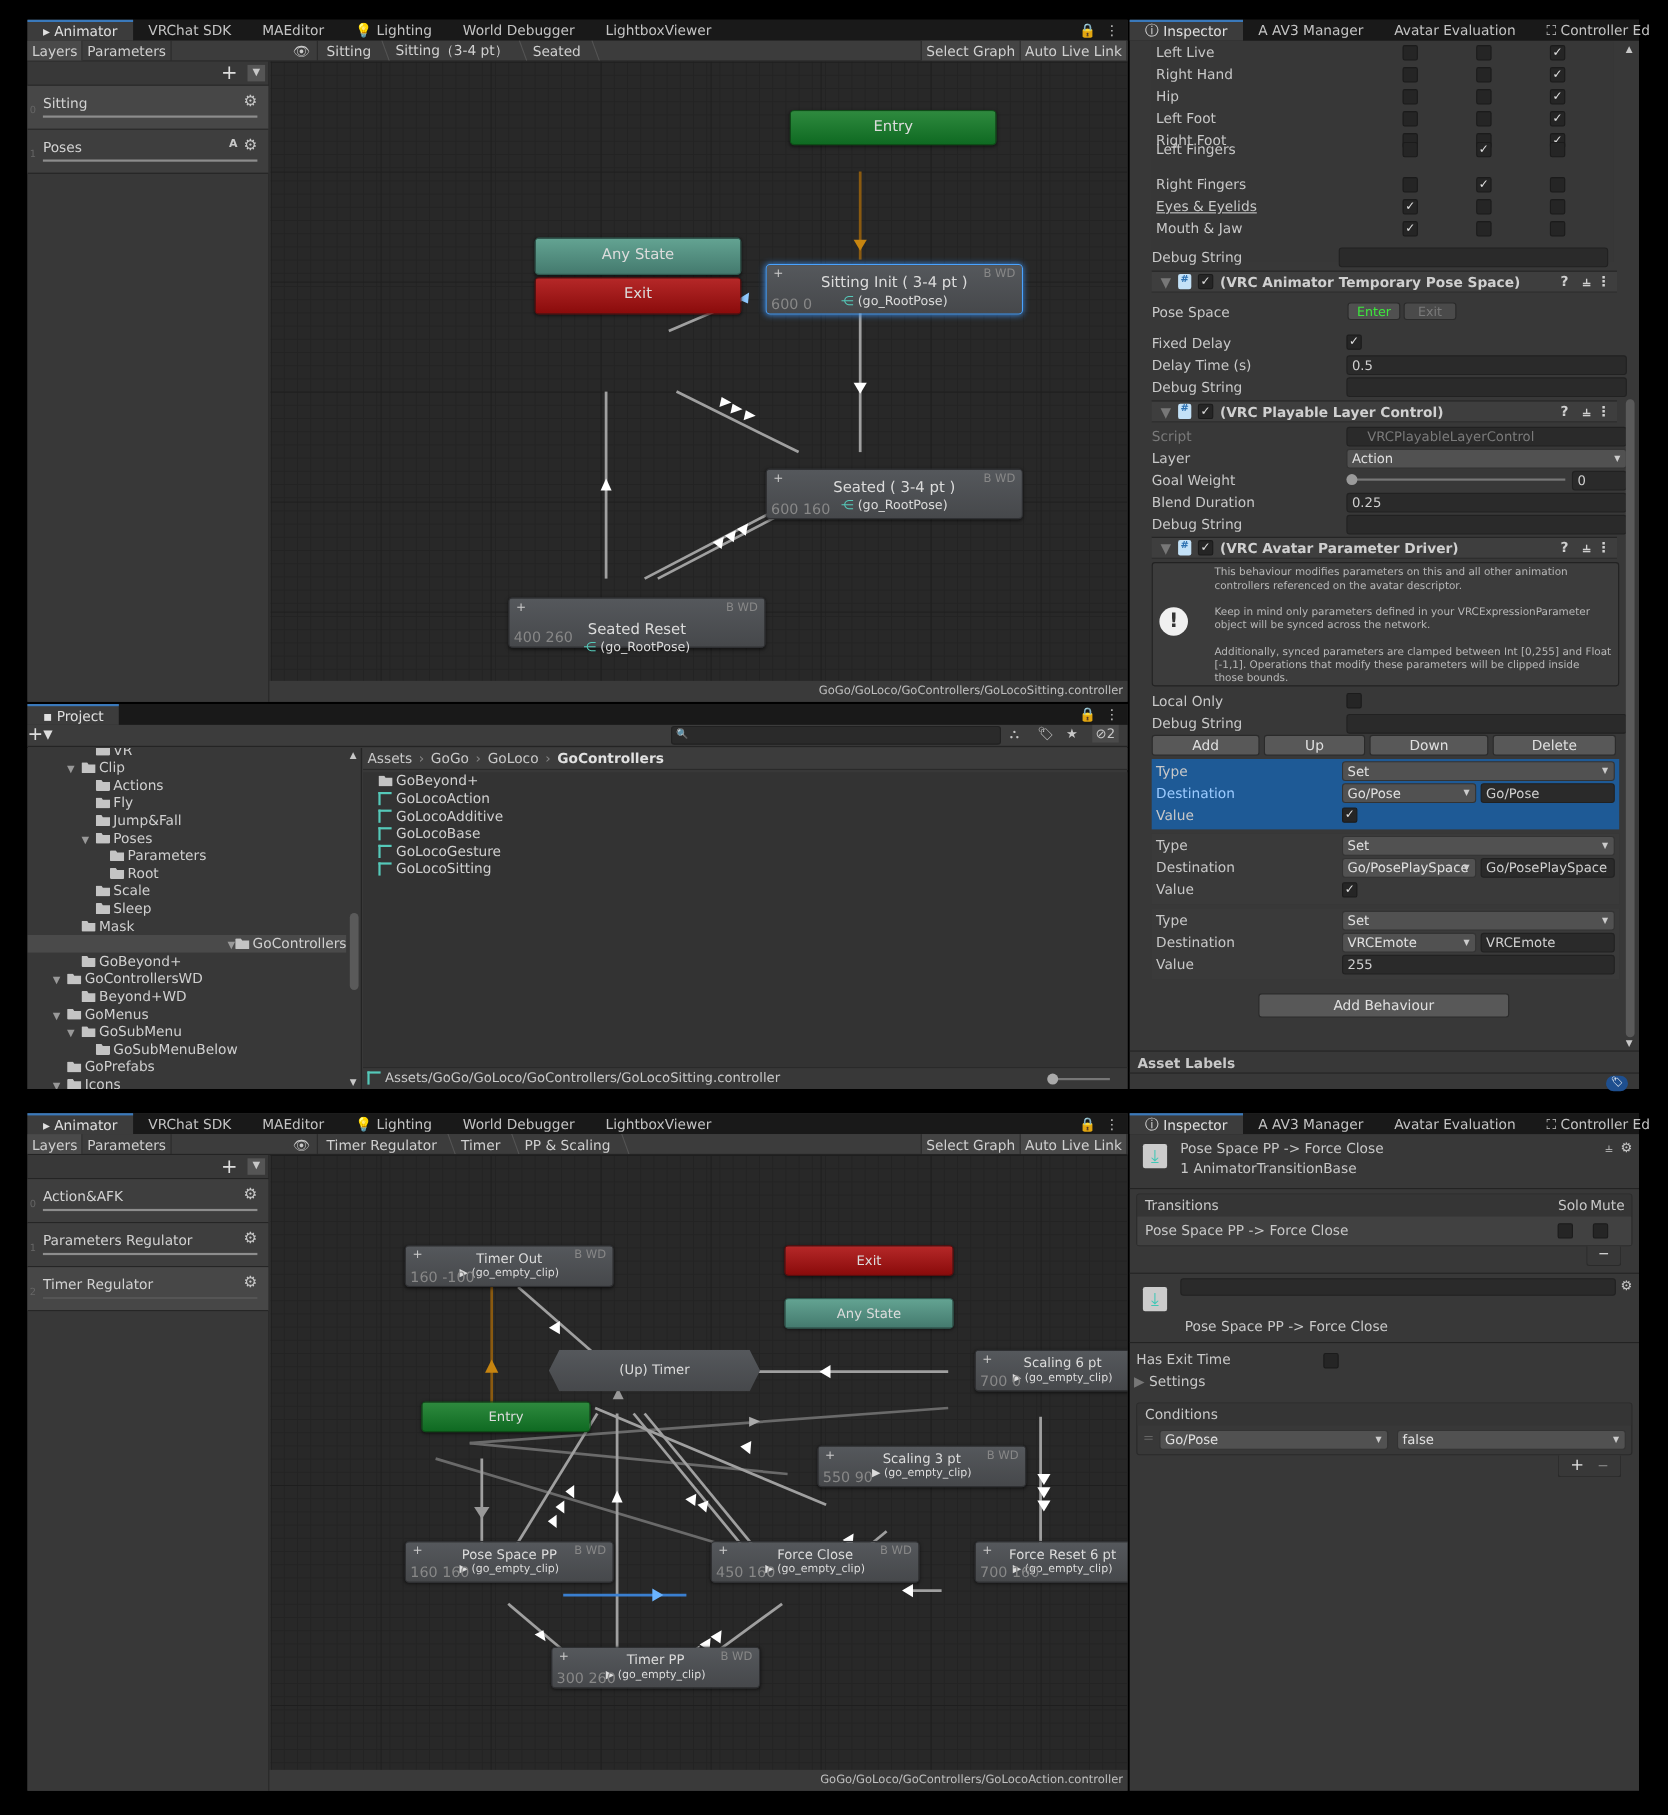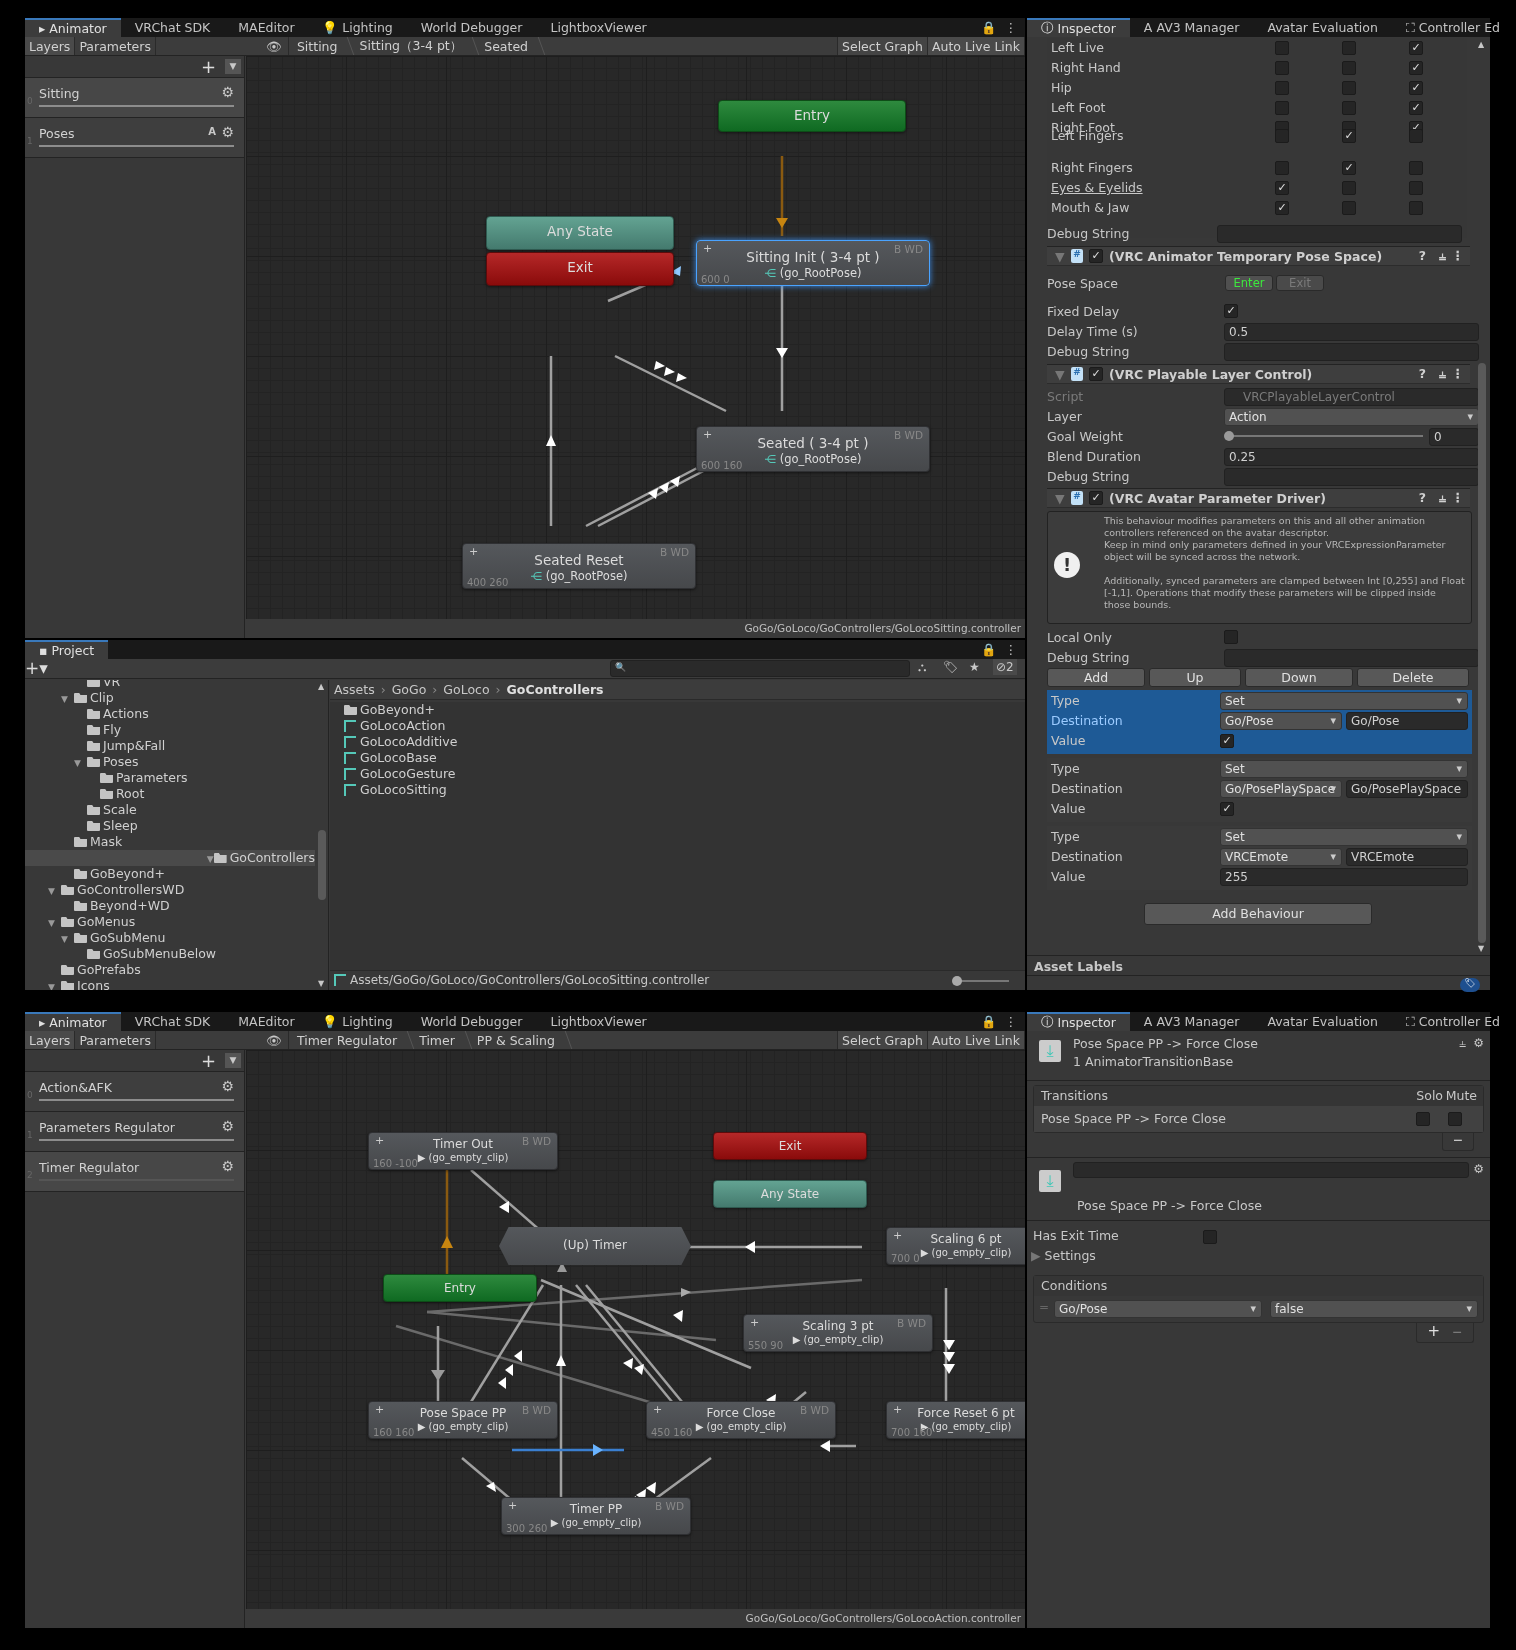--- a/index.html
+++ b/index.html
@@ -21,21 +21,21 @@
 .layer .bar{position:absolute;left:14px;right:10px;bottom:10px;height:2px;background:#8d8d8d}
 .layer .gear{position:absolute;right:10px;top:6px;font-size:14px;color:#c8c8c8}
 .layer .a{position:absolute;right:28px;top:8px;font-size:10px;color:#c8c8c8;font-weight:bold}
 .layer .idx{position:absolute;left:2px;top:18px;font-size:9px;color:#666}
 .grid{position:absolute;background-color:#282828;background-image:linear-gradient(#1e1e1e 1px,transparent 1px),linear-gradient(90deg,#1e1e1e 1px,transparent 1px),linear-gradient(#232323 1px,transparent 1px),linear-gradient(90deg,#232323 1px,transparent 1px);background-size:100px 100px,100px 100px,12px 12px,12px 12px;overflow:hidden}
 .node{position:absolute;border-radius:4px;background:linear-gradient(#55585c,#46484b);border:1px solid #2f3033;color:#dcdcdc;text-align:center;box-shadow:0 1px 3px rgba(0,0,0,.5)}
 .node .t{font-size:13.5px;margin-top:6px}
 .node .s{font-size:11.5px;margin-top:1px}
 .node .plus{position:absolute;left:6px;top:1px;font-size:11px;color:#ccc}
 .node .bwd{position:absolute;right:6px;top:2px;font-size:10.5px;color:#888}
-.node .pos{position:absolute;left:4px;bottom:0;font-size:10px;color:#888}
+.node .pos{position:absolute;left:4px;bottom:0;font-size:13px;color:#888}
 .node.sel{border:1px solid #4aa3ff;box-shadow:0 0 6px #3b8ce6}
 .entry{background:linear-gradient(#2e8a3e,#0f6a22);border-color:#0d4d17}
 .anystate{background:linear-gradient(#63a392,#447a6e);border-color:#2f5a50}
 .exit{background:linear-gradient(#b52828,#8a0b0b);border-color:#5c0b0b}
 .hex{position:absolute;background:linear-gradient(#55585c,#46484b);clip-path:polygon(5% 0,95% 0,100% 50%,95% 100%,5% 100%,0 50%);color:#dcdcdc;text-align:center}
 .statusbar{position:absolute;left:220px;right:0;bottom:0;height:19px;background:#3a3a3a;font-size:10.5px;color:#c0c0c0;text-align:right;padding:3px 4px 0 0}
 .insp{position:absolute;background:#383838}
 .row{position:absolute;left:20px;right:20px;height:20px;font-size:12.5px;color:#c8c8c8;display:flex;align-items:center}
 .row .lbl{width:170px}
 .cb{position:absolute;width:14px;height:14px;background:#252525;border:1px solid #1b1b1b;border-radius:2px;font-size:11px;line-height:12px;text-align:center;color:#e0e0e0}
@@ -147,21 +147,21 @@
     <div class="node" style="left:450px;top:370px;width:234px;height:46px;">
       <span class="plus">+</span>
         <span class="bwd">B WD</span>
       <div class="t" style="margin-top:8px">Seated ( 3-4 pt )</div>
       <div class="s"><span style="color:#55c9b9">⋲</span> <span>(go_RootPose)</span></div>
       <span class="pos">600 160</span>
     </div>
     <div class="node" style="left:216px;top:487px;width:234px;height:46px;">
       <span class="plus">+</span>
         <span class="bwd">B WD</span>
-      <div class="t" style="margin-top:8px">Seated Reset</div>
+      <div class="t" style="margin-top:20px">Seated Reset</div>
       <div class="s"><span style="color:#55c9b9">⋲</span> <span>(go_RootPose)</span></div>
       <span class="pos">400 260</span>
     </div>
   </div>
   <div class="statusbar">GoGo/GoLoco/GoControllers/GoLocoSitting.controller</div>
 </div>
 
 <div class="win" style="left:25px;top:640px;width:1000px;height:350px;">
   <div class="tabbar" style="height:19px">
     <div class="tab active">
@@ -335,21 +335,21 @@
     <span style="position:absolute;left:24px;top:2px;width:12px;height:14px;background:#c3e1f7;color:#2a6fb0;font-size:9px;text-align:center;border-radius:2px">#</span>
     <span class="cb" style="left:42px;top:2px">✓</span>
     <span style="position:absolute;left:62px;top:2px">(VRC Avatar Parameter Driver)</span>
     <span style="position:absolute;right:44px;top:1px">?</span>
     <span style="position:absolute;right:24px;top:1px">⫨</span>
     <span style="position:absolute;right:6px;top:1px">⋮</span>
   </div>
   <div class="abs" style="left:20px;top:493px;width:425px;height:113px;border:1px solid #222;border-radius:3px;background:#3c3c3c;font-size:9.5px;color:#b8b8b8;padding:3px 6px 0 56px;line-height:12px">
     <span style="position:absolute;left:6px;top:40px;width:26px;height:26px;border-radius:13px;background:#f0f0f0;color:#333;font-size:18px;font-weight:bold;text-align:center;line-height:26px">!</span>
     <div>This behaviour modifies parameters on this and all other animation controllers referenced on the avatar descriptor.</div>
-    <div style="">Keep in mind only parameters defined in your VRCExpressionParameter object will be synced across the network.</div>
+    <div style="margin-top:12px">Keep in mind only parameters defined in your VRCExpressionParameter object will be synced across the network.</div>
     <div style="margin-top:12px">Additionally, synced parameters are clamped between Int [0,255] and Float [-1,1]. Operations that modify these parameters will be clipped inside those bounds.</div>
   </div>
   <div class="row" style="top:609px">
       <span class="lbl">Local Only</span>
     </div>
   <div class="cb" style="left:197px;top:612px"></div>
   <div class="row" style="top:629px">
       <span class="lbl">Debug String</span>
     </div>
   <div class="field" style="left:197px;top:631px;width:255px"></div>

